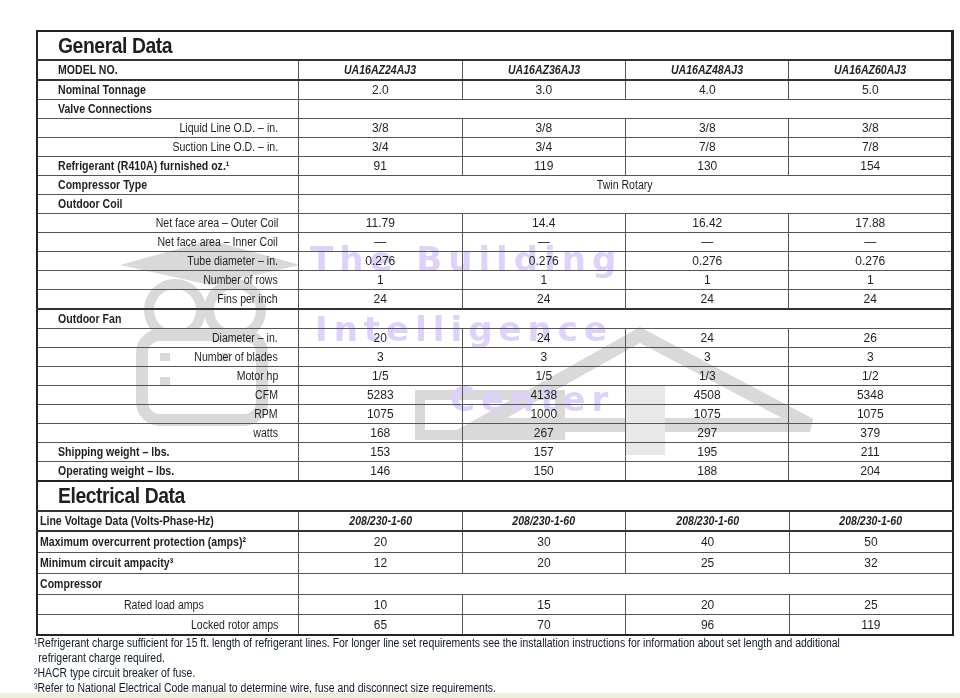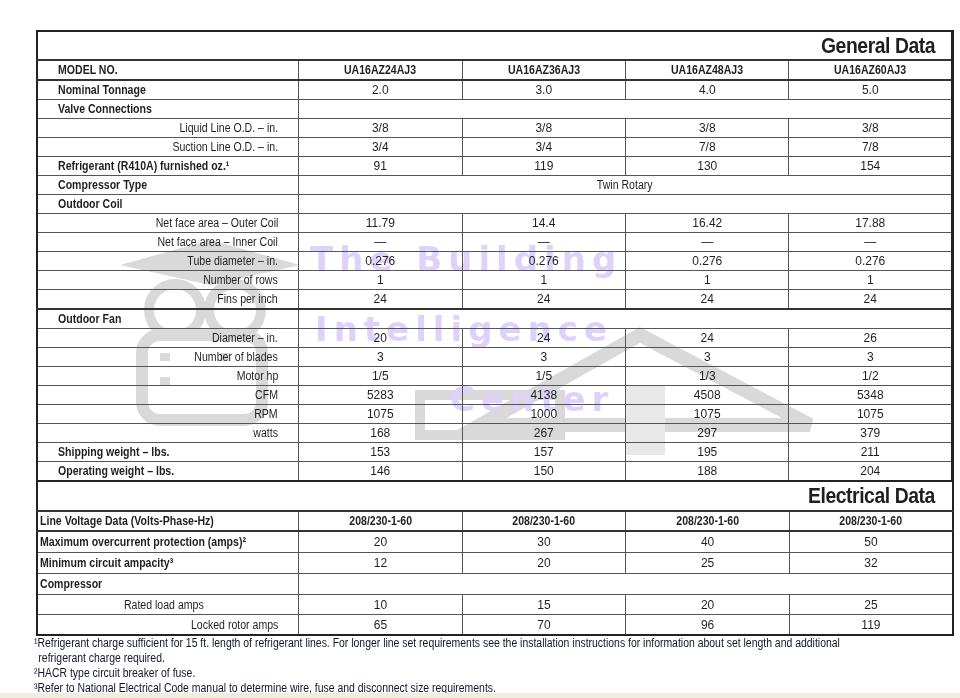--- a/index.html
+++ b/index.html
@@ -14,24 +14,24 @@
   }
   table.spec td {
     border: 1px solid #555; padding: 0; height: 18px;
     font-size: 12px; line-height: 18px; text-align: center;
     white-space: nowrap; overflow: hidden;
     transform-origin: center;
   }
   table.spec td.lbl { text-align: left; padding-left: 20px; font-weight: bold; font-stretch: condensed; }
   table.spec td.sub { text-align: right; padding-right: 20px; font-weight: normal; }
   table.spec td.lbl-e { padding-left: 2px; margin-left: 43px; }
-  table.spec td.bold { font-weight: bold; }
+  table.spec td.bold { font-weight: bold; font-style: italic; }
   table.spec tr.title td {
     height: 27px; border-top: 2px solid #222; border-bottom: 2px solid #333;
-    text-align: right; padding-left: 20px;
+    text-align: left; padding-left: 20px;
     font-size: 22px; font-weight: bold; letter-spacing: -0.5px;
   }
   table.spec tr.title td span { display: inline-block; transform: scaleX(0.88); transform-origin: left center; }
   table.spec tr.heavy td { border-bottom: 2px solid #333; }
   table.spec tr.last td { border-bottom: 2px solid #222; }
   .narrow { display: inline-block; transform: scaleX(0.88); }
   .narrow-l { display: inline-block; transform: scaleX(0.88); transform-origin: left center; }
   .narrow-r { display: inline-block; transform: scaleX(0.88); transform-origin: right center; }
 
   .col-label { width: 256px; }

